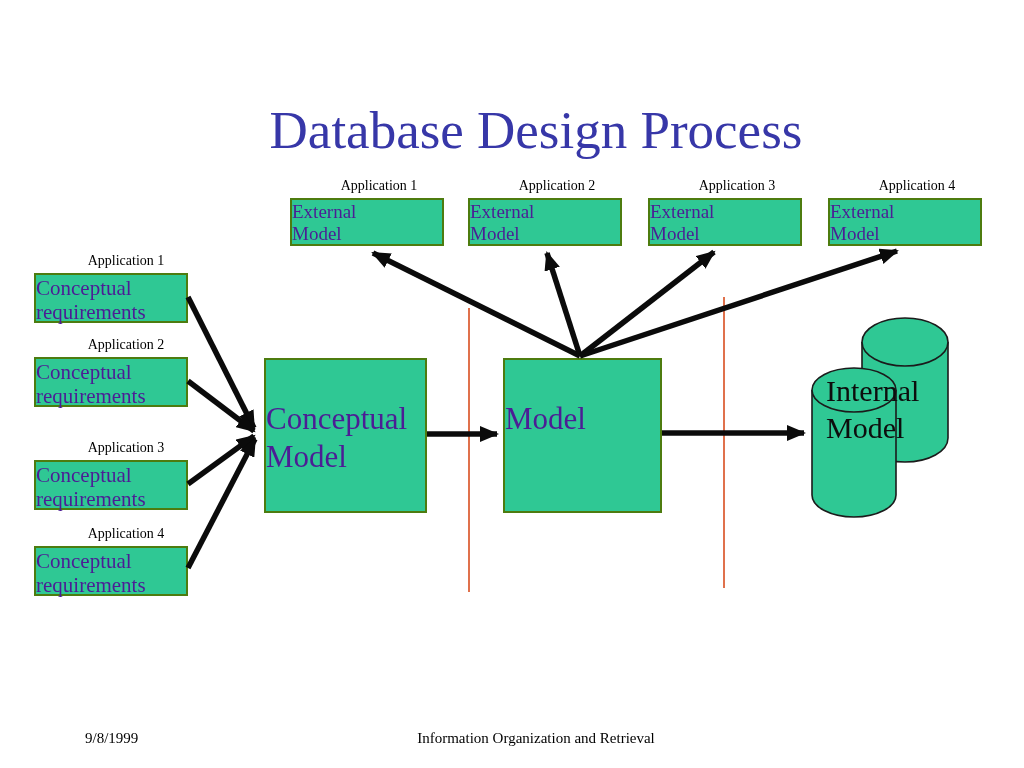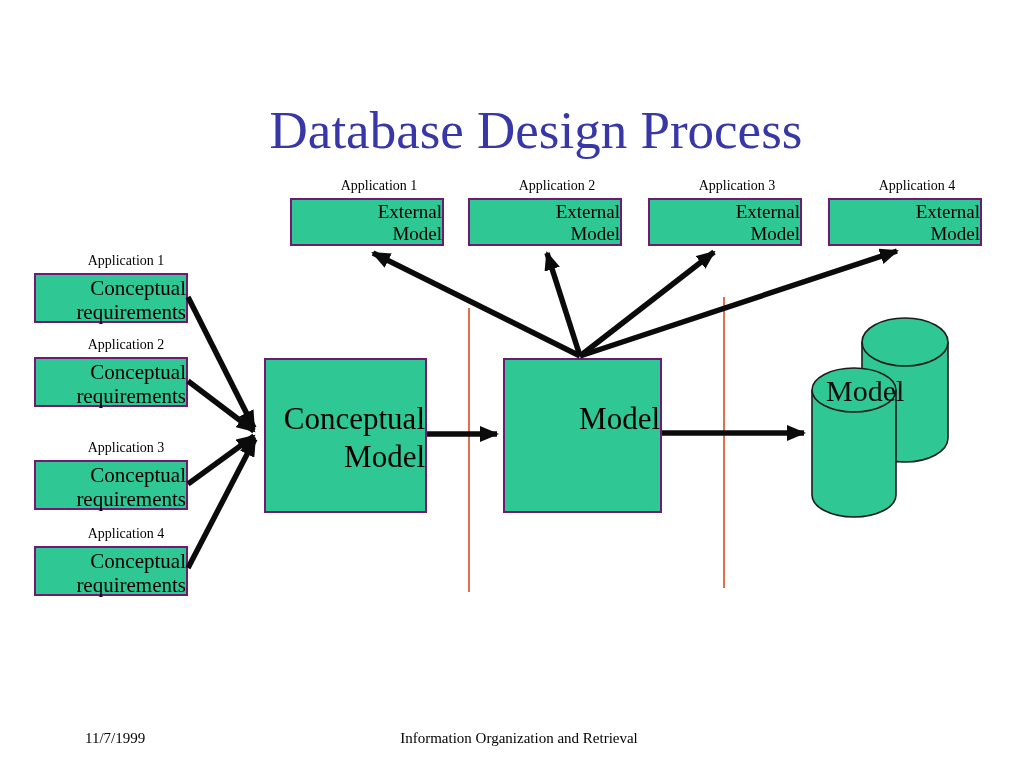--- a/index.html
+++ b/index.html
@@ -12,39 +12,39 @@
     text-align:center;font-size:53px;line-height:60px;font-weight:400;
     color:#3737A8;
   }
   .group{position:absolute;}
   .app-label{
     height:22px;font-size:14px;line-height:20px;color:#000;
     text-align:center;transform:translateX(12px);white-space:nowrap;
   }
   .app-label.left-col{transform:translateX(15px);}
   .green-box{
-    background:#2FC894;border:2px solid #701a75;box-sizing:border-box;
-    text-align:right;color:#000000;
+    background:#2FC894;border:2px solid #4d7c0f;box-sizing:border-box;
+    text-align:left;color:#4c1d95;
   }
   .ext{width:154px;height:48px;font-size:19px;line-height:22px;padding-top:1px;}
   .req{width:154px;height:50px;font-size:21px;line-height:24px;padding-top:1px;}
   .model-box{
     position:absolute;top:358px;height:155px;font-size:31px;line-height:38px;
     padding-top:40px;
   }
   .vline{position:absolute;width:2px;background:#E0714C;}
   .arrows{position:absolute;left:0;top:0;z-index:6;pointer-events:none;}
   .cyl{position:absolute;left:780px;top:300px;z-index:2;}
   .internal-label{
     position:absolute;left:826px;top:372px;z-index:7;
     font-size:30px;line-height:37px;color:#0d0d0d;white-space:nowrap;
   }
   .footer-date{position:absolute;left:85px;top:730px;font-size:15px;color:#000;}
   .footer-course{
-    position:absolute;left:384px;top:730px;width:270px;text-align:center;
+    position:absolute;left:401px;top:730px;width:270px;text-align:center;
     font-size:15px;color:#000;
   }
 </style>
 </head>
 <body>
 
 <div class="slide">
 
   <h1 class="title">Database Design Process</h1>
 
@@ -119,20 +119,21 @@
 
   <svg class="cyl" width="220" height="230" viewBox="0 0 220 230">
 
     <path d="M82,42 L82,138 A43 24 0 0 0 168,138 L168,42" fill="#2FC894" stroke="#1b1b1b" stroke-width="1.6"></path>
     <ellipse cx="125" cy="42" rx="43" ry="24" fill="#2FC894" stroke="#1b1b1b" stroke-width="1.6"></ellipse>
 
     <path d="M32,90 L32,195 A42 22 0 0 0 116,195 L116,90" fill="#2FC894" stroke="#1b1b1b" stroke-width="1.6"></path>
     <ellipse cx="74" cy="90" rx="42" ry="22" fill="#2FC894" stroke="#1b1b1b" stroke-width="1.6"></ellipse>
   </svg>
   <div class="internal-label">
+    <div>Internal</div>
     <div>Model</div>
   </div>
 
   <svg class="arrows" width="1024" height="768" viewBox="0 0 1024 768">
     <defs>
       <marker id="ah" markerUnits="userSpaceOnUse" markerWidth="20" markerHeight="16" refX="17" refY="8" orient="auto">
         <path d="M0,0 L19,8 L0,16 z" fill="#0b0b0b"></path>
       </marker>
     </defs>
     <g stroke="#0b0b0b" stroke-width="5.5" fill="none">
@@ -142,16 +143,16 @@
       <line x1="188" y1="568" x2="255" y2="439" marker-end="url(#ah)"></line>
       <line x1="427" y1="434" x2="497" y2="434" marker-end="url(#ah)"></line>
       <line x1="580" y1="356" x2="373" y2="253" marker-end="url(#ah)"></line>
       <line x1="580" y1="356" x2="547" y2="253" marker-end="url(#ah)"></line>
       <line x1="580" y1="356" x2="714" y2="252" marker-end="url(#ah)"></line>
       <line x1="580" y1="356" x2="897" y2="251" marker-end="url(#ah)"></line>
       <line x1="662" y1="433" x2="804" y2="433" marker-end="url(#ah)"></line>
     </g>
   </svg>
 
-  <div class="footer-date">11/7/1999</div>
+  <div class="footer-date">9/8/1999</div>
   <div class="footer-course">Information Organization and Retrieval</div>
 
 </div>
 
 </body></html>

